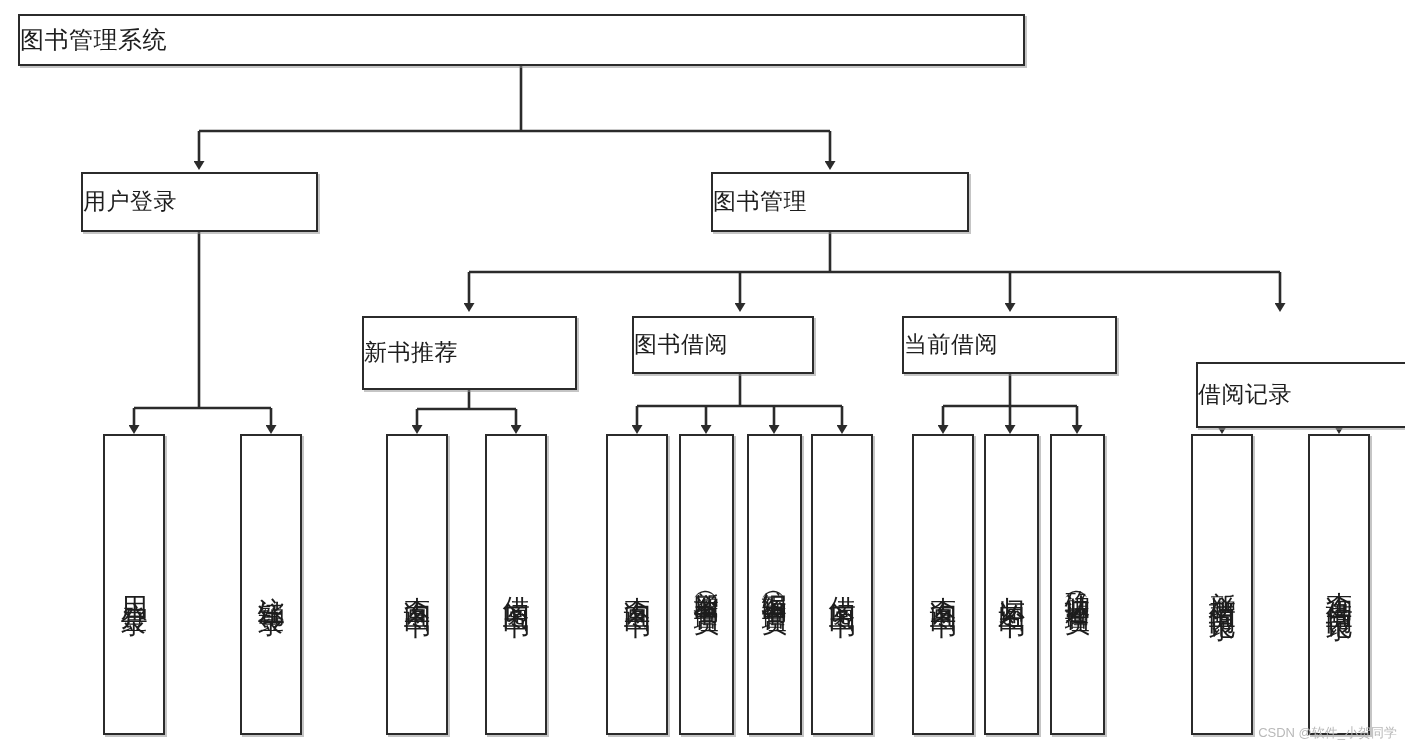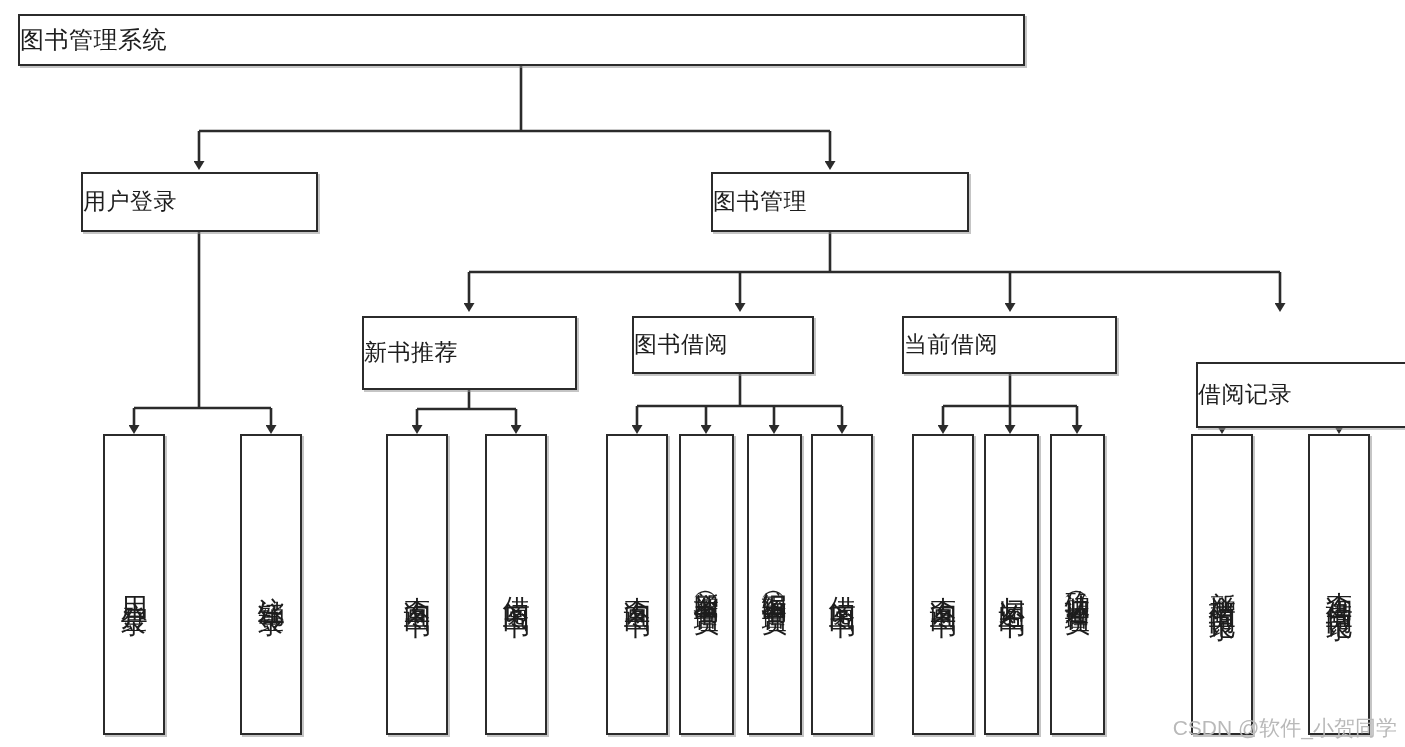--- a/index.html
+++ b/index.html
@@ -48,21 +48,21 @@
     line-height:1.05;
     letter-spacing:5px;
     max-height:286px;
   }
   .v-node.small .lbl{font-size:25px;letter-spacing:3px;}
 
   #watermark{
     position:absolute;
     right:8px;
     bottom:5px;
-    font-size:21px;
+    font-size:13px;
     color:#b9b9b9;
     font-family:"Liberation Sans","DejaVu Sans",sans-serif;
     white-space:nowrap;
     pointer-events:none;
   }
 </style>
 </head>
 <body>
 
 <div id="canvas">

